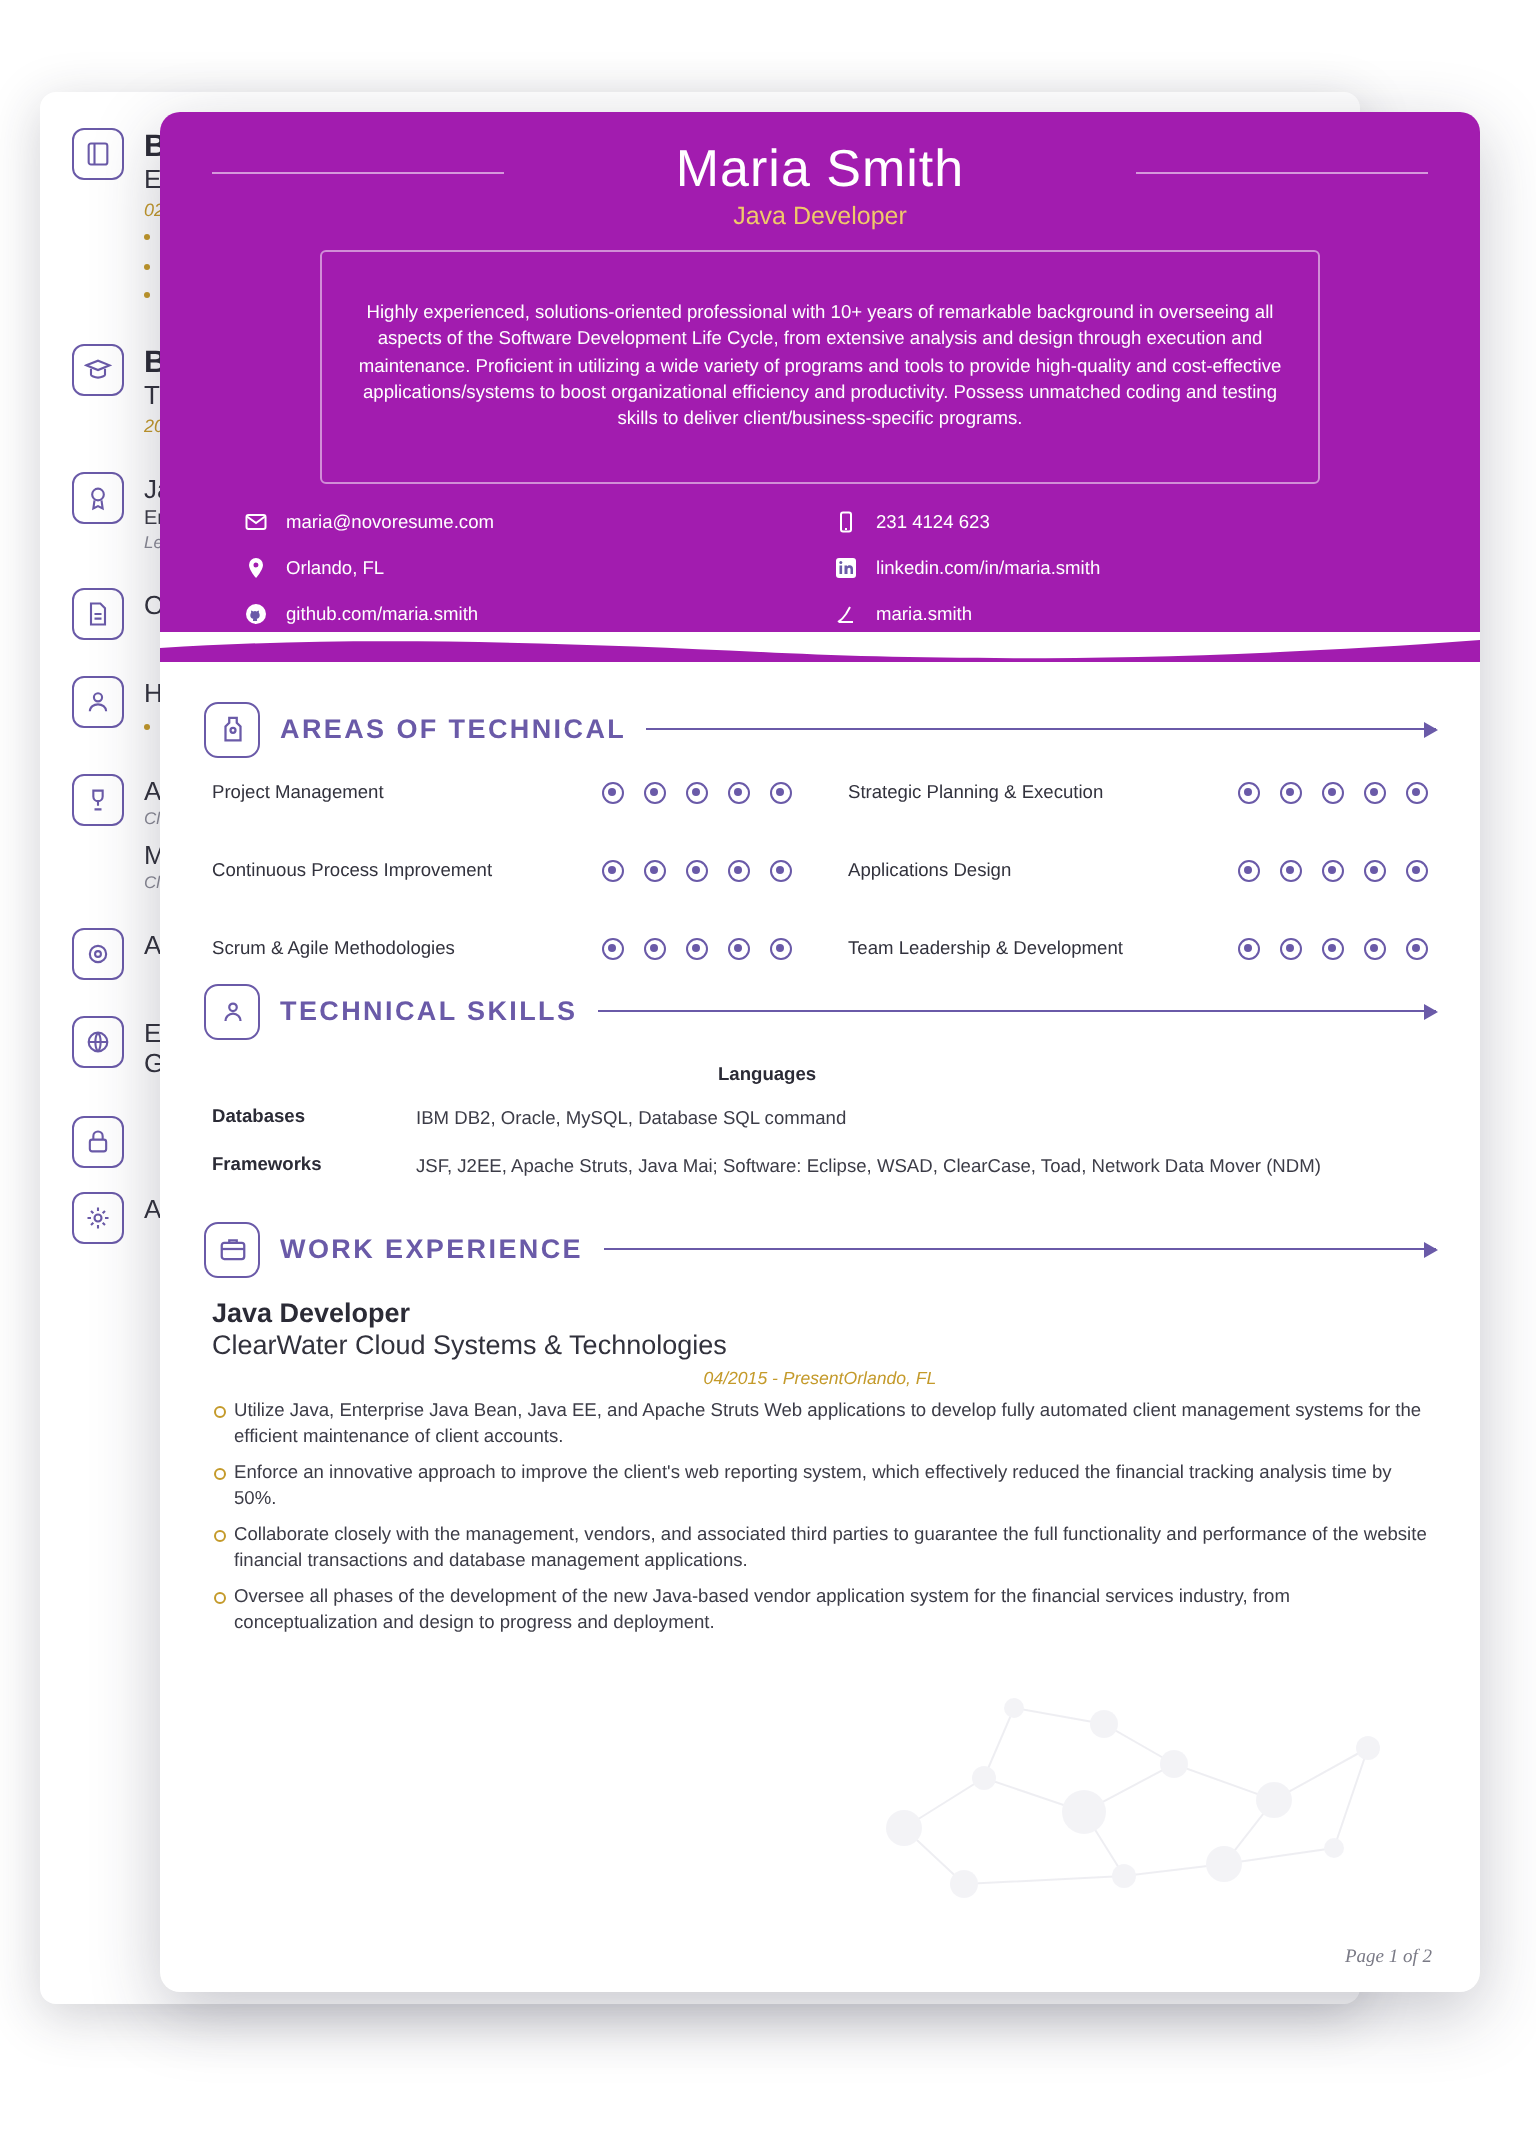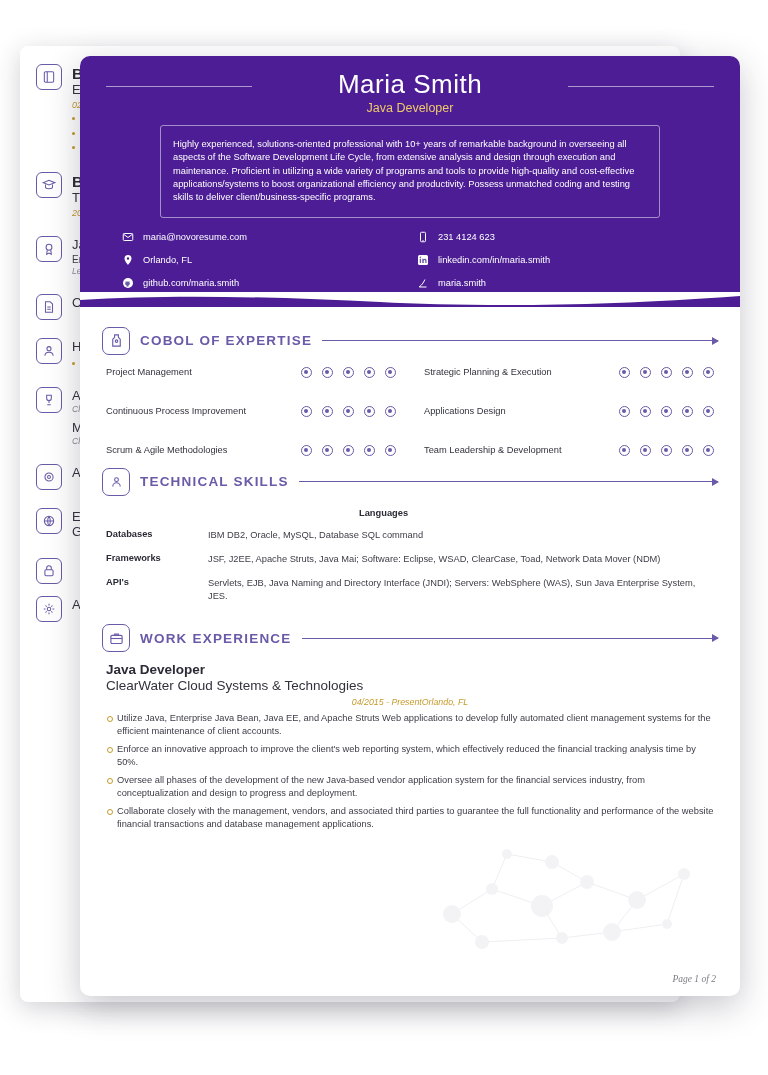--- a/index.html
+++ b/index.html
@@ -65,21 +65,21 @@
     width: 660px; height: 940px;
     background: #ffffff;
     border-radius: 10px;
     box-shadow: 0 10px 34px rgba(40,40,60,0.26);
     overflow: hidden;
   }
 
   
   .hero {
     position: relative;
-    background: #4c1d95;
+    background: #a21caf;
     padding: 14px 26px 0 26px;
     color: #fff;
   }
   .hero-name {
     text-align: center;
     font-size: 26px;
     letter-spacing: .5px;
     line-height: 1.1;
     font-weight: normal;
   }
@@ -95,23 +95,24 @@
     pointer-events: none;
   }
   .hero-rule { height: 1px; background: rgba(255,255,255,.55); flex: 1 1 auto; }
   .hero-rule-gap { flex: 0 0 300px; }
 
   .summary-box {
     margin: 10px auto 0 auto;
     max-width: 500px;
     border: 1px solid rgba(255,255,255,.5);
     border-radius: 3px;
-    padding: 12px 12px;
+    padding: 24px 12px;
     font-size: 9.3px;
     line-height: 1.45;
+    text-align: center;
   }
 
   .contact-grid {
     margin-top: 12px;
     padding-bottom: 16px;
     display: grid;
     grid-template-columns: 1fr 1fr;
     row-gap: 8px;
     column-gap: 10px;
     padding-left: 14px;
@@ -463,21 +464,21 @@
 
     <div class="body-wrap">
 
       <div class="section-head">
         <span class="sh-icon">
           <svg viewBox="0 0 24 24" fill="none" stroke="currentColor" stroke-width="1.8">
               <path d="M9 3h6v4l3 3v11H6V10l3-3z"></path>
               <circle cx="12" cy="13" r="2"></circle>
             </svg>
         </span>
-        <span class="sh-title">COBOL OF EXPERTISE</span>
+        <span class="sh-title">AREAS OF TECHNICAL</span>
         <span class="sh-line"></span>
       </div>
 
       <div class="exp-grid">
         <div class="exp-row">
           <span class="exp-label">Project Management</span>
           <span class="dots">
               <i class="dot"></i>
               <i class="dot"></i>
               <i class="dot"></i>
@@ -552,24 +553,20 @@
         <div class="skill-row">
           <span class="skill-key">Languages</span>
         </div>
         <div class="skill-row">
           <span class="skill-key">Databases</span>
           <span class="skill-val">IBM DB2, Oracle, MySQL, Database SQL command</span>
         </div>
         <div class="skill-row">
           <span class="skill-key">Frameworks</span>
           <span class="skill-val">JSF, J2EE, Apache Struts, Java Mai; Software: Eclipse, WSAD, ClearCase, Toad, Network Data Mover (NDM)</span>
-        </div>
-        <div class="skill-row">
-          <span class="skill-key">API's</span>
-          <span class="skill-val">Servlets, EJB, Java Naming and Directory Interface (JNDI); Servers: WebSphere (WAS), Sun Java Enterprise System, JES.</span>
         </div>
       </div>
 
       <div class="section-head">
         <span class="sh-icon">
           <svg viewBox="0 0 24 24" fill="none" stroke="currentColor" stroke-width="1.8">
               <rect x="3" y="7" width="18" height="13" rx="2"></rect>
               <path d="M9 7V5h6v2"></path>
               <path d="M3 12h18"></path>
             </svg>
@@ -581,22 +578,22 @@
       <div class="job">
         <div class="job-title">Java Developer</div>
         <div class="job-company">ClearWater Cloud Systems &amp; Technologies</div>
         <div class="job-meta">
           <span class="job-date">04/2015 - Present</span>
           <span class="job-loc">Orlando, FL</span>
         </div>
         <div class="bullets">
           <div class="bullet">Utilize Java, Enterprise Java Bean, Java EE, and Apache Struts Web applications to develop fully automated client management systems for the efficient maintenance of client accounts.</div>
           <div class="bullet">Enforce an innovative approach to improve the client's web reporting system, which effectively reduced the financial tracking analysis time by 50%.</div>
+          <div class="bullet">Collaborate closely with the management, vendors, and associated third parties to guarantee the full functionality and performance of the website financial transactions and database management applications.</div>
           <div class="bullet">Oversee all phases of the development of the new Java-based vendor application system for the financial services industry, from conceptualization and design to progress and deployment.</div>
-          <div class="bullet">Collaborate closely with the management, vendors, and associated third parties to guarantee the full functionality and performance of the website financial transactions and database management applications.</div>
         </div>
       </div>
     </div>
 
     <svg class="molecule" viewBox="0 0 300 120">
       <g stroke="#dedee6" stroke-width="1" fill="none">
         <path d="M30,80 L70,55 L120,72 L165,48 L215,66 L262,40"></path>
         <path d="M70,55 L85,20 L130,28 L165,48"></path>
         <path d="M120,72 L140,104 L190,98 L215,66"></path>
         <path d="M190,98 L245,90 L262,40"></path>

